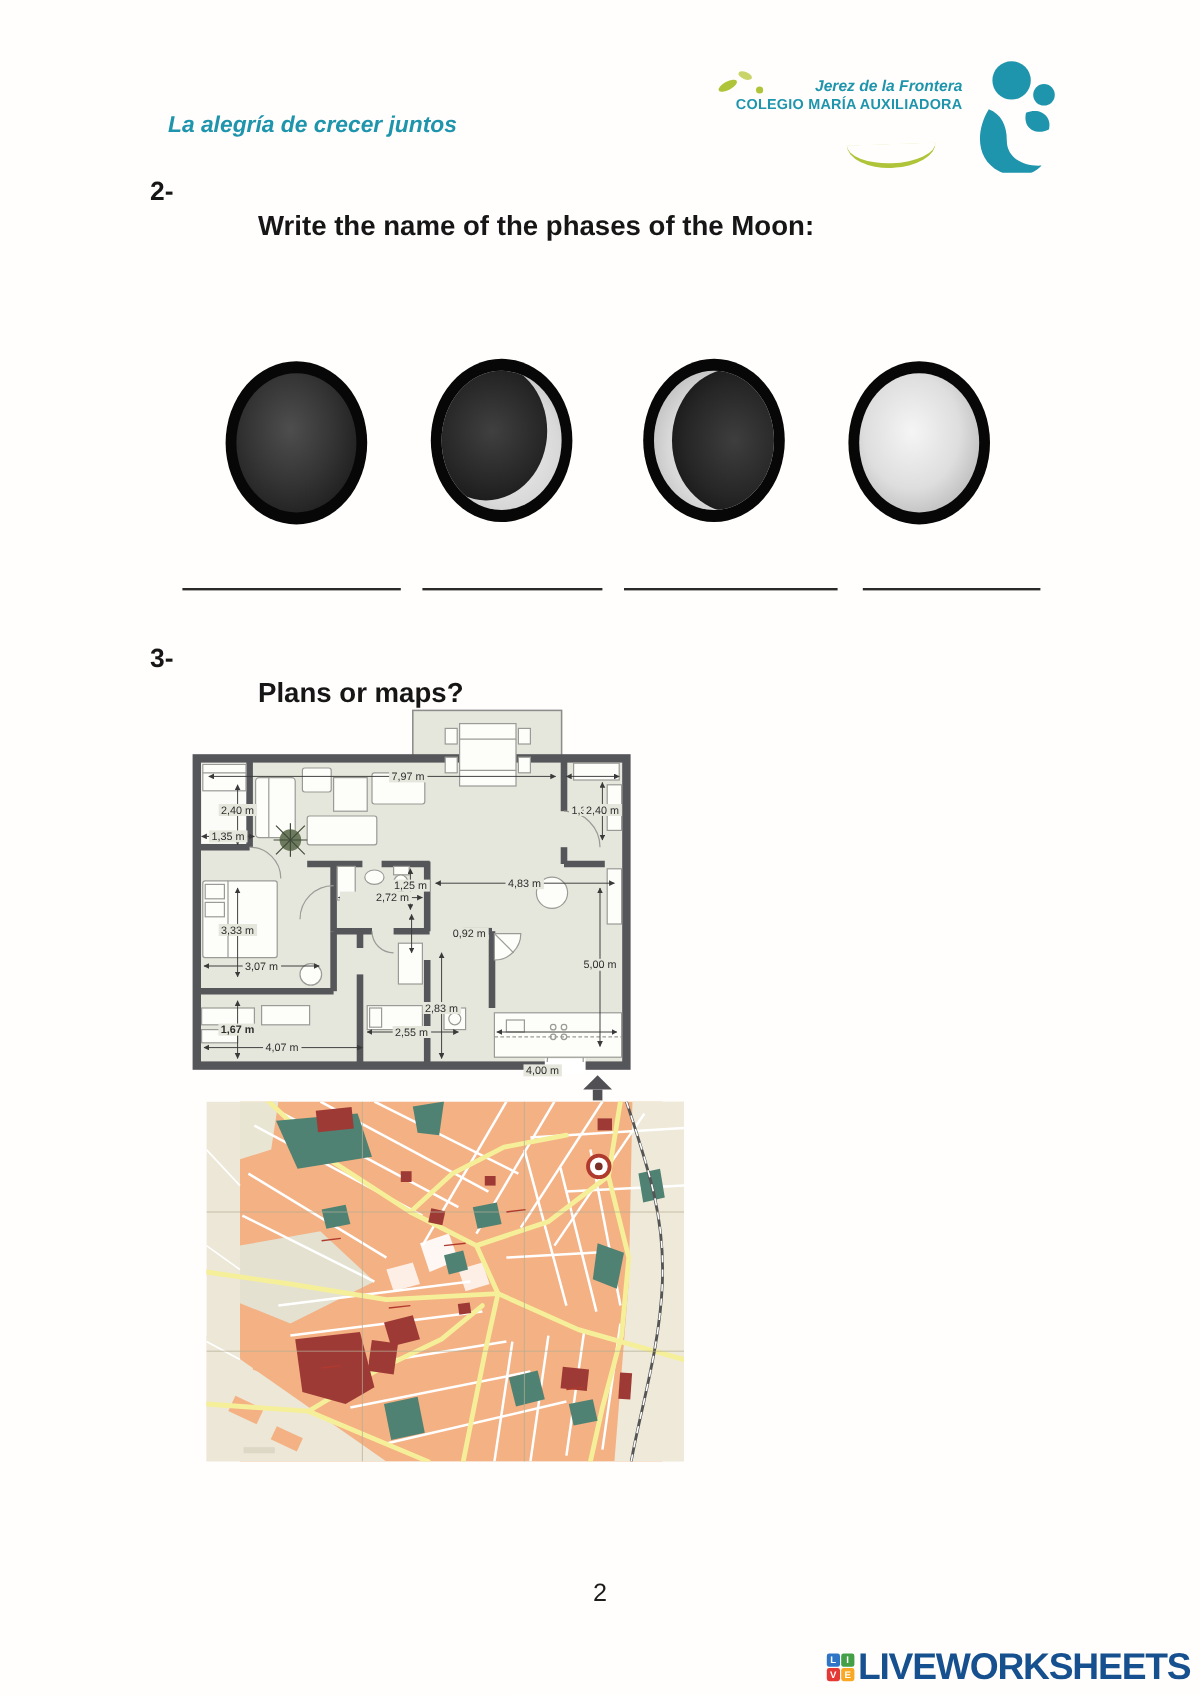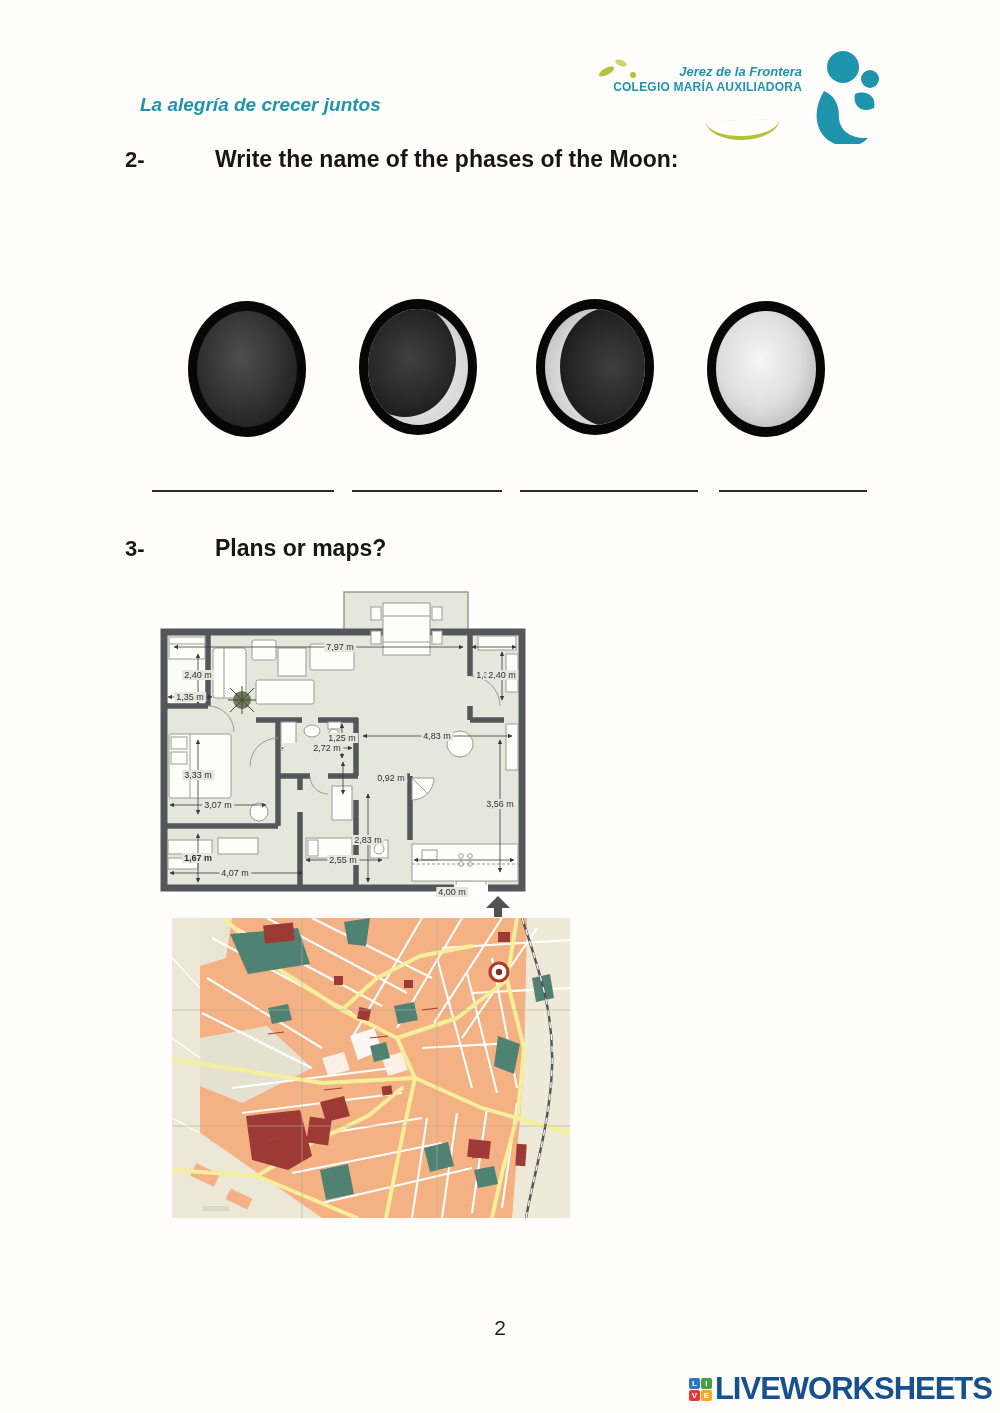--- a/index.html
+++ b/index.html
@@ -12,21 +12,21 @@
   .logo-brand{position:absolute;left:584px;top:86px;font-size:47px;font-weight:bold;color:#afc438;letter-spacing:-2px;}
   .leaf{position:absolute;background:#afc438;border-radius:50%;}
   .leaf1{left:598px;top:68px;width:17px;height:7px;transform:rotate(-28deg);}
   .leaf2{left:615px;top:60px;width:12px;height:6px;background:#c9d56a;transform:rotate(22deg);}
   .leafdot{left:630px;top:72px;width:6px;height:6px;}
   .swoosh{position:absolute;left:706px;top:120px;width:74px;height:16px;border-bottom:4px solid #afc438;border-radius:0 0 50% 50%/0 0 100% 100%;transform:rotate(-2deg);}
   .brandmark{position:absolute;left:812px;top:46px;}
 
   
   .qnum{position:absolute;font-size:22px;font-weight:bold;color:#161616;}
-  .qtext{position:absolute;font-size:23px;font-weight:bold;color:#161616;}
+  .qtext{position:absolute;font-size:23px;font-weight:bold;color:#161616;margin-top:29px;}
   .wordbank{position:absolute;left:150px;top:185px;width:720px;font-size:23px;font-weight:bold;color:#161616;}
 
   
   .moon{position:absolute;width:118px;height:136px;border-radius:50%;background:#070707;}
   .surf{position:absolute;left:9px;top:10px;right:9px;bottom:10px;border-radius:50%;overflow:hidden;}
   .surf-new{background:radial-gradient(ellipse at 45% 40%,#4e4e4e 0%,#353535 45%,#1f1f1f 80%);}
   .surf-full{background:radial-gradient(ellipse at 44% 42%,#f5f5f5 0%,#dedede 50%,#b6b6b6 85%,#a5a5a5 100%);}
   .surf-light{background:radial-gradient(ellipse at 55% 55%,#efefef 0%,#d8d8d8 55%,#b0b0b0 95%);}
   .shadow-tl{position:absolute;width:102%;height:100%;left:-14%;top:-7%;border-radius:50%;background:radial-gradient(ellipse at 55% 50%,#404040 0%,#262626 55%,#161616 85%);}
   .shadow-r{position:absolute;width:104%;height:104%;left:15%;top:-2%;border-radius:50%;background:radial-gradient(ellipse at 50% 50%,#3e3e3e 0%,#262626 55%,#151515 85%);}
@@ -231,21 +231,21 @@
     <span class="dim" style="left:330px;top:59px;margin-top:28px;">1,30 m</span>
     <span class="dim" style="left:38px;top:87px;">2,40 m</span>
     <span class="dim" style="left:342px;top:87px;">2,40 m</span>
     <span class="dim" style="left:30px;top:109px;">1,35 m</span>
     <span class="dim" style="left:153px;top:160px;padding-left:30px;">2,72 m</span>
     <span class="dim" style="left:182px;top:150px;">1,25 m</span>
     <span class="dim" style="left:277px;top:148px;">4,83 m</span>
     <span class="dim" style="left:38px;top:187px;">3,33 m</span>
     <span class="dim" style="left:183px;top:190px;margin-left:48px;">0,92 m</span>
     <span class="dim" style="left:58px;top:217px;">3,07 m</span>
-    <span class="dim" style="left:340px;top:216px;">3,56 m</span>
+    <span class="dim" style="left:340px;top:216px;">5,00 m</span>
     <span class="dim" style="left:208px;top:252px;">2,83 m</span>
     <span class="dim" style="left:38px;top:270px;font-weight:bold;">1,67 m</span>
     <span class="dim" style="left:183px;top:272px;">2,55 m</span>
     <span class="dim" style="left:75px;top:285px;">4,07 m</span>
     <span class="dim" style="left:292px;top:272px;margin-top:32px;">4,00 m</span>
   </div>
 
   <div class="up-arrow">
     <div class="head"></div>
     <div class="stem"></div>

